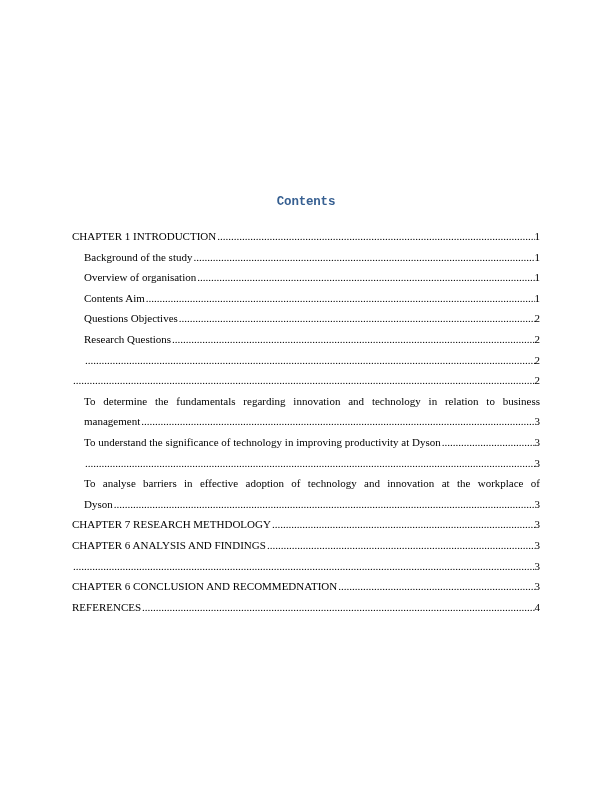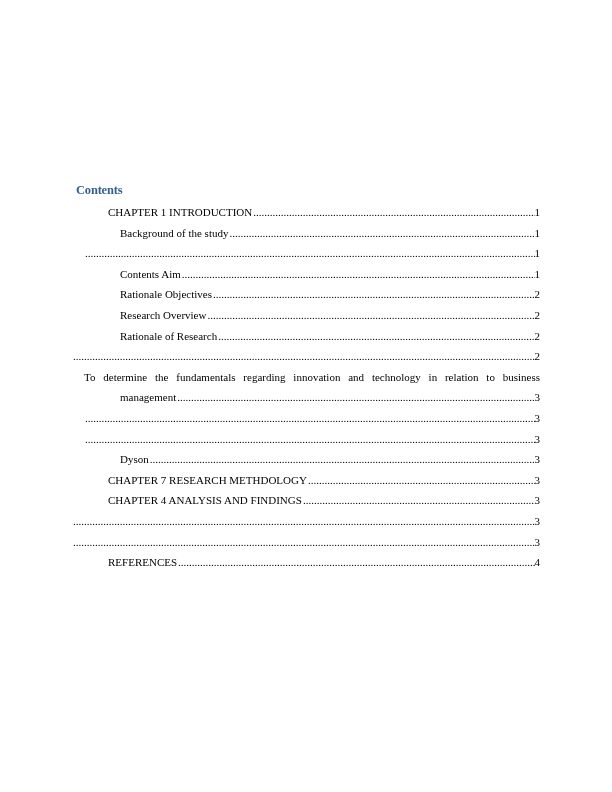--- a/index.html
+++ b/index.html
@@ -1,24 +1,24 @@
 <!DOCTYPE html>
 <html><head>
 <meta charset="utf-8">
 <style>
   html, body { margin:0; padding:0; background:#ffffff; }
   body { width:612px; height:792px; position:relative; overflow:hidden;
          font-family:"Liberation Serif", serif; color:#000; }
   .page { position:absolute; left:72px; top:178px; width:468px; }
-  .heading { font-family:Liberation Serif, serif; font-weight:bold; font-size:12.5px;
-             color:#365f91; line-height:16px; height:16px; margin:4px; letter-spacing:-0.2px; }
+  .heading { font-family:Liberation Mono, monospace; font-weight:bold; font-size:12.5px;
+             color:#365f91; line-height:16px; height:16px; margin:16px; letter-spacing:-0.2px;text-align:center; }
   .toc-line { font-size:11px; line-height:20.6px; height:20.6px; display:flex;
               align-items:baseline; white-space:nowrap; overflow:hidden; }
   .toc-line.l2 { padding-left:12px; }
-  .toc-line .label { flex:0 0 auto;margin-left:36px; }
+  .toc-line .label { flex:0 0 auto; }
   .toc-line .dots { flex:1 1 auto; overflow:hidden; margin:0 0 0 1px; }
   .toc-line .dots::after { content:"................................................................................................................................................................................................................................................"; letter-spacing:0; }
   .toc-line .pg { flex:0 0 auto; }
   .wrap { padding-left:12px; font-size:11px; line-height:20.6px; text-align:justify;
           text-align-last:justify; height:20.6px; overflow:hidden; white-space:nowrap;font-family:Liberation Serif, serif; }
   .wrap span { display:inline; }
 </style>
 </head>
 <body>
 
@@ -29,85 +29,90 @@
     <span class="label">CHAPTER 1 INTRODUCTION</span>
       <span class="dots"></span>
       <span class="pg">1</span>
   </div>
   <div class="toc-line l2">
     <span class="label">Background of the study</span>
       <span class="dots"></span>
       <span class="pg">1</span>
   </div>
   <div class="toc-line l2">
+    <span class="label">Overview of organisation</span>
       <span class="dots"></span>
       <span class="pg">1</span>
   </div>
   <div class="toc-line l2">
     <span class="label">Contents Aim</span>
       <span class="dots"></span>
       <span class="pg">1</span>
   </div>
   <div class="toc-line l2">
-    <span class="label">Rationale Objectives</span>
+    <span class="label">Questions Objectives</span>
       <span class="dots"></span>
       <span class="pg">2</span>
   </div>
   <div class="toc-line l2">
-    <span class="label">Research Overview</span>
+    <span class="label">Research Questions</span>
       <span class="dots"></span>
       <span class="pg">2</span>
   </div>
   <div class="toc-line l2">
-    <span class="label">Rationale of Research</span>
       <span class="dots"></span>
       <span class="pg">2</span>
   </div>
   <div class="toc-line">
       <span class="dots"></span>
       <span class="pg">2</span>
   </div>
 
   <div class="wrap">
     <span>To determine the fundamentals regarding innovation and technology in relation to business</span>
   </div>
   <div class="toc-line l2">
     <span class="label">management</span>
       <span class="dots"></span>
       <span class="pg">3</span>
   </div>
   <div class="toc-line l2">
+    <span class="label">To understand the significance of technology in improving productivity at Dyson</span>
       <span class="dots"></span>
       <span class="pg">3</span>
   </div>
   <div class="toc-line l2">
       <span class="dots"></span>
       <span class="pg">3</span>
+  </div>
+  <div class="wrap">
+    <span>To analyse barriers in effective adoption of technology and innovation at the workplace of</span>
   </div>
   <div class="toc-line l2">
     <span class="label">Dyson</span>
       <span class="dots"></span>
       <span class="pg">3</span>
   </div>
 
   <div class="toc-line">
     <span class="label">CHAPTER 7 RESEARCH METHDOLOGY</span>
       <span class="dots"></span>
       <span class="pg">3</span>
   </div>
   <div class="toc-line">
-    <span class="label">CHAPTER 4 ANALYSIS AND FINDINGS</span>
+    <span class="label">CHAPTER 6 ANALYSIS AND FINDINGS</span>
       <span class="dots"></span>
       <span class="pg">3</span>
   </div>
   <div class="toc-line">
       <span class="dots"></span>
       <span class="pg">3</span>
   </div>
   <div class="toc-line">
+    <span class="label">CHAPTER 6 CONCLUSION AND RECOMMEDNATION</span>
       <span class="dots"></span>
       <span class="pg">3</span>
   </div>
   <div class="toc-line">
     <span class="label">REFERENCES</span>
       <span class="dots"></span>
       <span class="pg">4</span>
   </div>
 </div>
 

